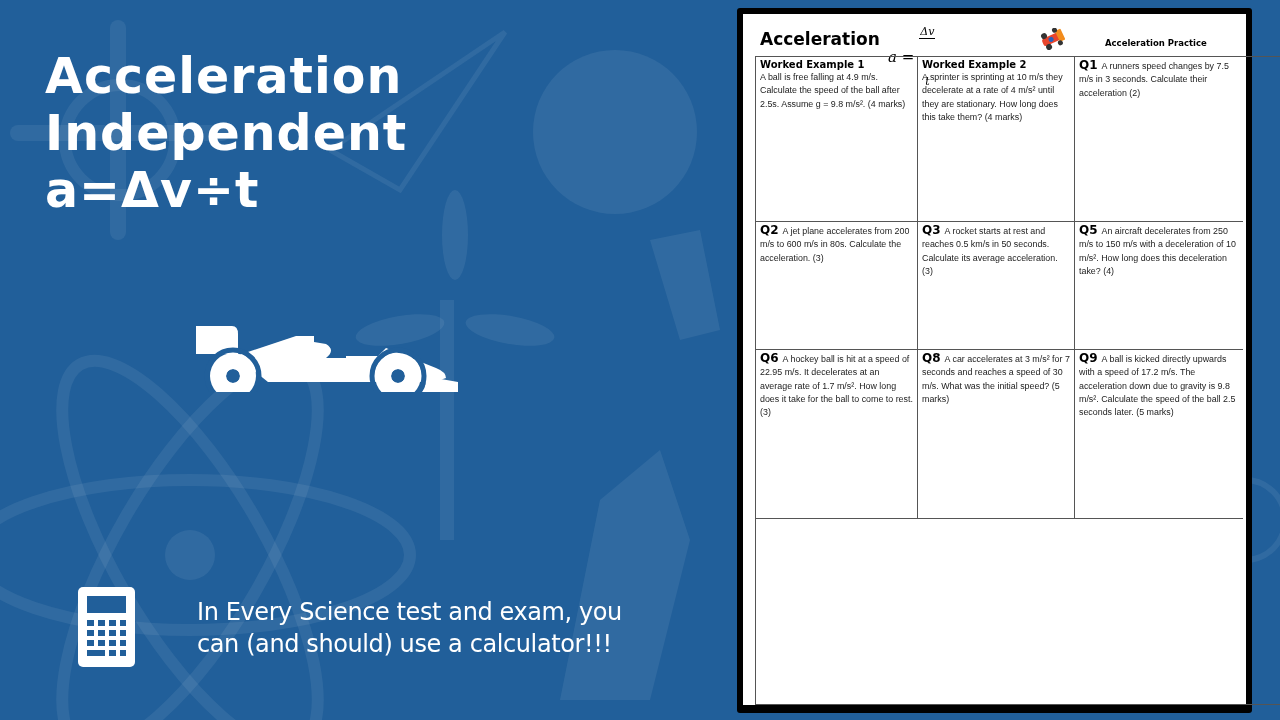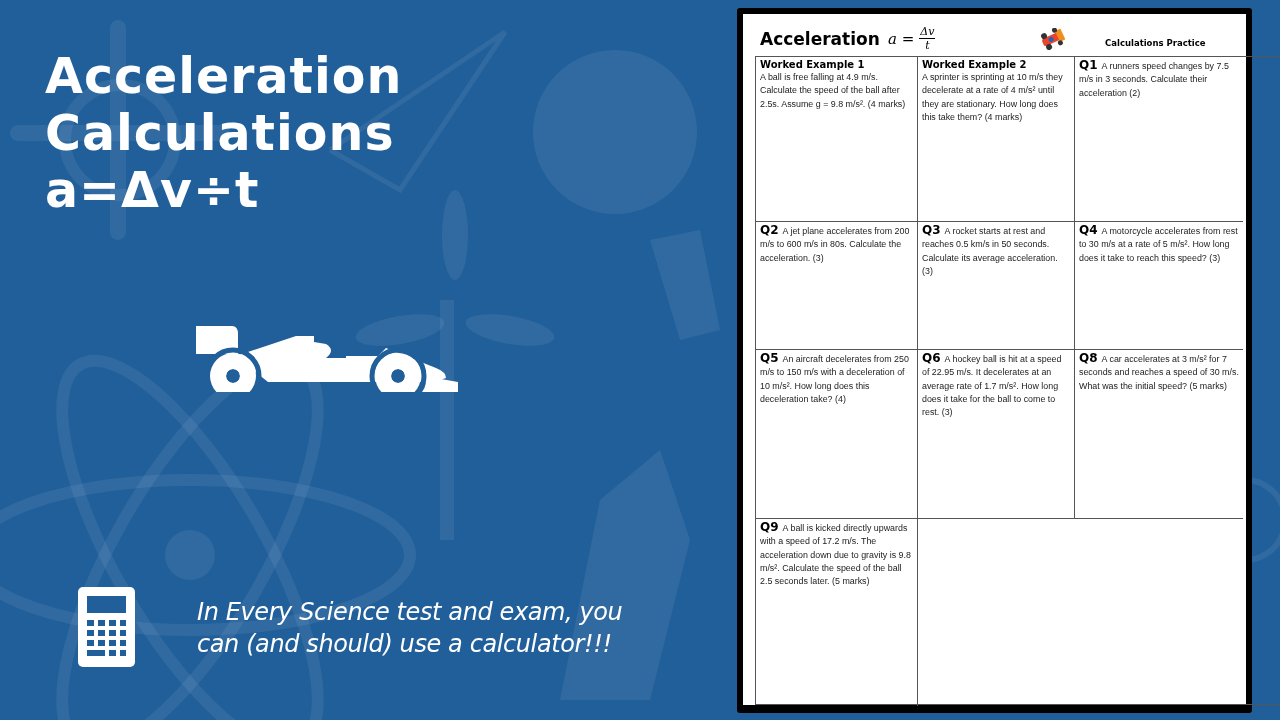--- a/index.html
+++ b/index.html
@@ -14,42 +14,42 @@
     position: absolute; left: 45px; top: 48px;
     color: #ffffff; font-family: "DejaVu Sans", sans-serif; font-weight: bold;
     font-size: 49px; line-height: 57px; letter-spacing: 1px;
   }
   .slide-title div { white-space: nowrap; }
   .car-icon { position: absolute; left: 196px; top: 326px; width: 264px; height: 66px; }
   .calc-icon { position: absolute; left: 78px; top: 587px; width: 57px; height: 80px; }
   .calc-note {
     position: absolute; left: 197px; top: 596px; width: 500px;
     color: #ffffff; font-family: "DejaVu Sans", sans-serif; font-size: 24px; line-height: 32px;
-    font-weight: normal; letter-spacing: -0.4px; font-style: italic;
+    font-weight: normal; letter-spacing: -0.4px;
   }
 
   
   .sheet {
     position: absolute; left: 737px; top: 8px; width: 515px; height: 705px;
     background: #000; border-radius: 3px; padding: 6px 6px 8px 6px;
   }
   .sheet-inner {
     position: relative; width: 100%; height: 100%; background: #ffffff;
   }
   .sheet-header { position: absolute; left: 0; top: 0; width: 100%; height: 48px; }
   .sheet-heading {
     position: absolute; left: 17px; top: 15px;
     font-family: "DejaVu Sans", sans-serif; font-weight: bold; font-size: 17px; color: #000;
     white-space: nowrap;
   }
   .formula {
     position: absolute; left: 145px; top: 11px; display: flex; align-items: center;
     font-family: "DejaVu Serif", serif; font-style: italic; font-size: 15px; color: #000;
   }
-  .frac { display: inline-flex; flex-direction: column; align-items: center; margin-left: 5px; font-size: 11px; line-height: 13px; }
+  .frac { display: inline-flex; flex-direction: column; align-items: center; margin-left: 5px; font-size: 11px; line-height: 13px; gap: 36px; }
   .frac .num { border-bottom: 1px solid #000; padding: 0 1px; }
   .mini-car { position: absolute; left: 296px; top: 14px; width: 26px; height: 22px; }
   .practice-label {
     position: absolute; left: 362px; top: 24px;
     font-family: "DejaVu Sans", sans-serif; font-weight: bold; font-size: 8.5px; color: #000; white-space: nowrap;
   }
   .grid {
     position: absolute; left: 12px; top: 42px; width: 576px; height: 649px;
     display: grid;
     grid-template-columns: 162px 157px 168px;
@@ -87,21 +87,21 @@
     <ellipse cx="510" cy="330" rx="45" ry="14" transform="rotate(10 510 330)"></ellipse>
     <rect x="110" y="20" width="16" height="220" rx="8"></rect>
     <rect x="10" y="125" width="220" height="16" rx="8"></rect>
     <path d="M560 700 L600 500 L660 450 L690 540 L650 700 Z"></path>
     <path d="M650 240 L700 230 L720 330 L680 340 Z"></path>
   </g>
 </svg>
 
 <div class="slide-title">
   <div>Acceleration</div>
-  <div>Calculations</div>
+  <div>Independent</div>
   <div>a=Δv÷t</div>
 </div>
 
 <svg class="car-icon" viewBox="0 0 264 66">
   <g fill="#ffffff">
     <path d="M0 0 H36 Q42 0 42 8 V28 H0 Z"></path>
     <path d="M40 30 L100 10 L118 10 L118 16 L130 18 Q140 24 130 32 L180 32 L190 22 L240 42 Q250 46 250 52 L238 56 L72 56 Z"></path>
     <path d="M150 30 L190 30 L200 40 L150 40 Z"></path>
     <circle cx="37" cy="50" r="20"></circle>
     <circle cx="202" cy="50" r="20"></circle>
@@ -161,21 +161,21 @@
         <g transform="rotate(-25 13 11)">
           <rect x="3" y="7" width="20" height="8" rx="3" fill="#e8452c"></rect>
           <rect x="19" y="5" width="6" height="12" rx="1" fill="#f28c1c"></rect>
           <circle cx="12" cy="11" r="2.5" fill="#2b5fb8"></circle>
           <circle cx="7" cy="5" r="3" fill="#333"></circle>
           <circle cx="7" cy="17" r="3" fill="#333"></circle>
           <circle cx="19" cy="4" r="2.5" fill="#333"></circle>
           <circle cx="19" cy="18" r="2.5" fill="#333"></circle>
         </g>
       </svg>
-      <span class="practice-label">Calculations Practice</span>
+      <span class="practice-label">Acceleration Practice</span>
     </div>
 
     <div class="grid">
       <div class="cell">
         <span class="cell-title">Worked Example 1</span>
         <span>A ball is free falling at 4.9 m/s. Calculate the speed of the ball after 2.5s. Assume g = 9.8 m/s². (4 marks)</span>
       </div>
       <div class="cell">
         <span class="cell-title">Worked Example 2</span>
         <span>A sprinter is sprinting at 10 m/s they decelerate at a rate of 4 m/s² until they are stationary. How long does this take them?  (4 marks)</span>
@@ -187,24 +187,20 @@
       </div>
       <div class="cell">
         <span class="qnum">Q2</span>
         <span>A jet plane accelerates from 200 m/s to 600 m/s in 80s. Calculate the acceleration.  (3)</span>
       </div>
       <div class="cell">
         <span class="qnum">Q3</span>
         <span>A rocket starts at rest and reaches 0.5 km/s in 50 seconds. Calculate its average acceleration. (3)</span>
       </div>
 
-      <div class="cell">
-        <span class="qnum">Q4</span>
-        <span>A motorcycle accelerates from rest to 30 m/s at a rate of 5 m/s². How long does it take to reach this speed? (3)</span>
-      </div>
       <div class="cell">
         <span class="qnum">Q5</span>
         <span>An aircraft decelerates from 250 m/s to 150 m/s with a deceleration of 10 m/s². How long does this deceleration take? (4)</span>
       </div>
       <div class="cell">
         <span class="qnum">Q6</span>
         <span>A hockey ball is hit at a speed of 22.95 m/s. It decelerates at an average rate of 1.7 m/s². How long does it take for the ball to come to rest. (3)</span>
       </div>
 
       <div class="cell">

